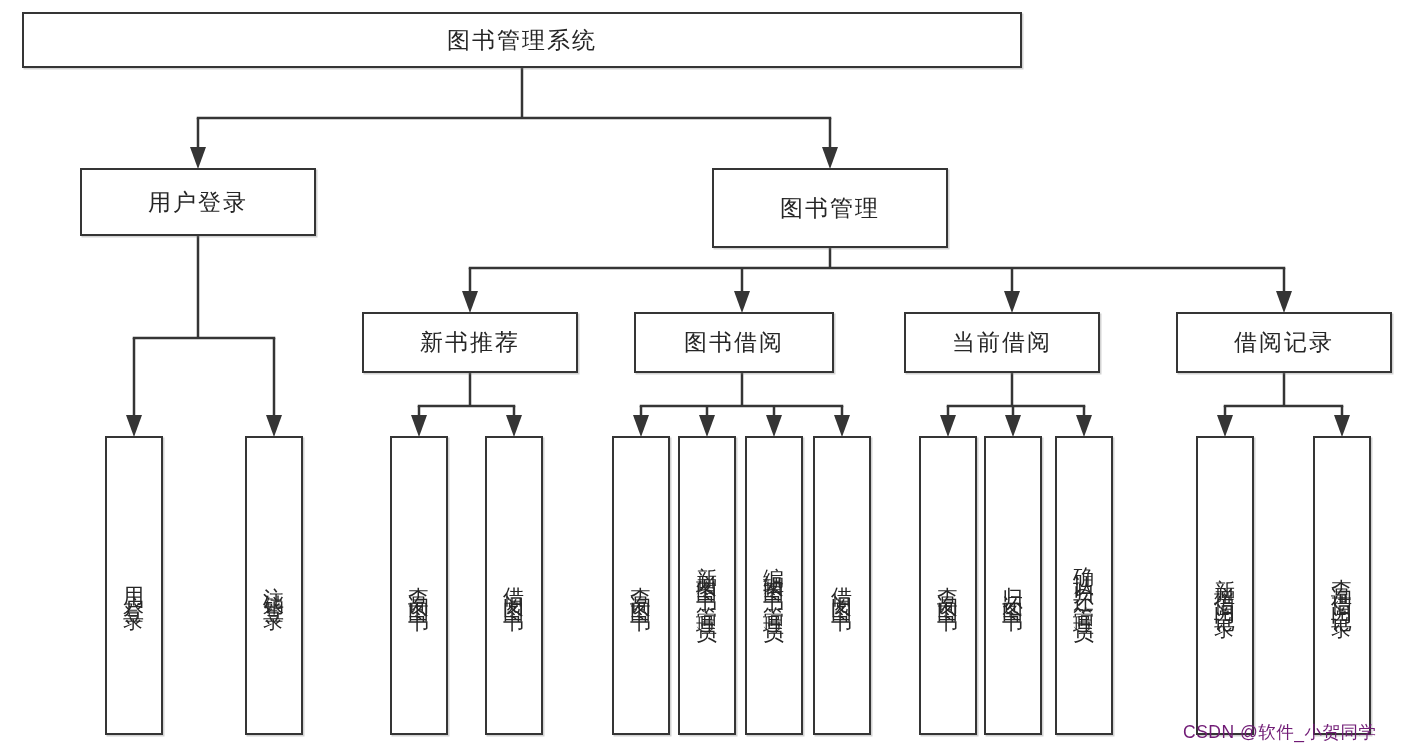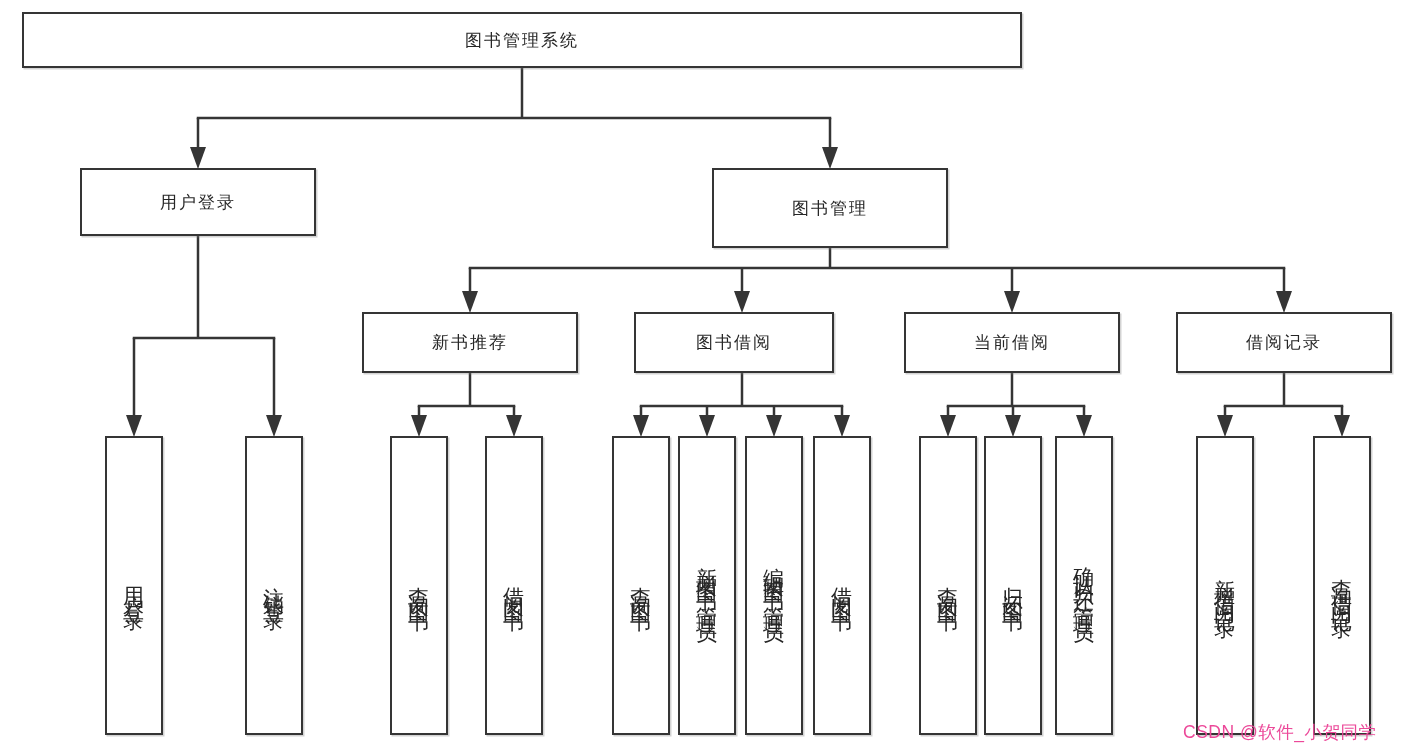--- a/index.html
+++ b/index.html
@@ -23,40 +23,40 @@
     background: #ffffff;
     border: 2.5px solid #353535;
     display: flex;
     align-items: center;
     justify-content: center;
     color: #262626;
     z-index: 2;
     box-shadow: 1.5px 1.5px 0 rgba(130,130,130,0.35);
   }
   .node .h-label {
-    font-size: 17px;
+    font-size: 23px;
     letter-spacing: 2px;
     white-space: nowrap;
   }
   .leaf .v-label {
     writing-mode: vertical-rl;
     text-orientation: mixed;
     font-size: 21px;
     line-height: 1;
     letter-spacing: 8px;
     white-space: nowrap;
   }
   .watermark {
     position: absolute;
     left: 1183px;
     top: 720px;
     z-index: 5;
     font-size: 17.5px;
     letter-spacing: 0.5px;
-    color: #ec4899;
+    color: #701a75;
     white-space: nowrap;
   }
 </style>
 </head>
 <body>
 
 <div class="canvas">
 
   <svg class="connectors" width="1405" height="747" viewBox="0 0 1405 747" aria-hidden="true">
     <g stroke="#353535" stroke-width="2.5" fill="none">
@@ -145,21 +145,21 @@
   <div class="node" style="left:712px; top:168px; width:236px; height:80px;">
     <span class="h-label">图书管理</span>
   </div>
 
   <div class="node" style="left:362px; top:312px; width:216px; height:61px;">
     <span class="h-label">新书推荐</span>
   </div>
   <div class="node" style="left:634px; top:312px; width:200px; height:61px;">
     <span class="h-label">图书借阅</span>
   </div>
-  <div class="node" style="left:904px; top:312px; width:216px; height:61px;">
+  <div class="node" style="left:904px; top:312px; width:196px; height:61px;">
     <span class="h-label">当前借阅</span>
   </div>
   <div class="node" style="left:1176px; top:312px; width:216px; height:61px;">
     <span class="h-label">借阅记录</span>
   </div>
 
   <div class="node leaf" style="left:105px; top:436px; width:58px; height:299px;">
     <span class="v-label">用户登录</span>
   </div>
   <div class="node leaf" style="left:245px; top:436px; width:58px; height:299px;">

